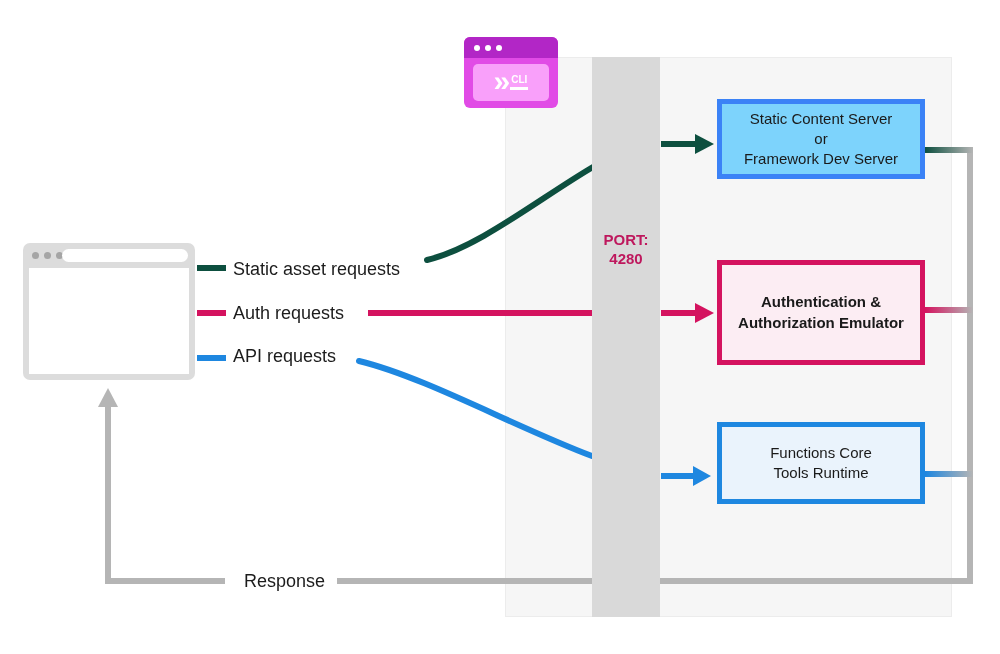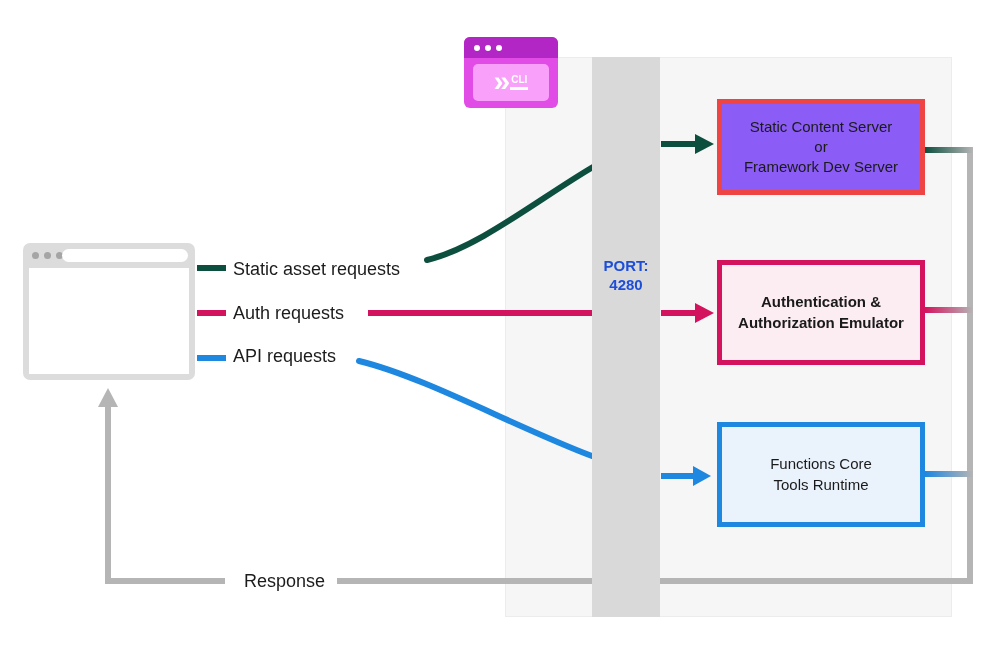--- a/index.html
+++ b/index.html
@@ -11,22 +11,22 @@
   .panel{
     position:absolute;left:505px;top:57px;width:447px;height:560px;
     background:#f6f6f6;border:1px solid #ececec;box-sizing:border-box;z-index:1;
   }
   
   .port-bar{
     position:absolute;left:592px;top:57px;width:68px;height:560px;
     background:#d9d9d9;z-index:3;
   }
   .port-label{
-    position:absolute;left:0;top:199px;width:100%;
-    text-align:center;font-size:15px;font-weight:bold;color:#1d4ed8;line-height:19px;
+    position:absolute;left:0;top:173px;width:100%;
+    text-align:center;font-size:15px;font-weight:bold;color:#be185d;line-height:19px;
   }
   
   svg.wires{position:absolute;left:0;top:0;z-index:2;pointer-events:none;}
   
   .browser{
     position:absolute;left:23px;top:243px;width:172px;height:137px;
     background:#dcdcdc;border-radius:7px;z-index:2;
   }
   .browser .dots{position:absolute;left:9px;top:9px;display:flex;gap:5px;}
   .browser .dot{width:7px;height:7px;border-radius:50%;background:#a5a5a5;}
@@ -66,23 +66,23 @@
   .req-label{
     position:absolute;font-size:18px;color:#1c1c1c;white-space:nowrap;
     transform:translateY(-50%);z-index:4;
   }
   
   .node-box{
     position:absolute;left:717px;width:208px;box-sizing:border-box;z-index:4;
     display:flex;flex-direction:column;align-items:center;justify-content:center;
     text-align:center;font-size:15px;color:#1a1a1a;line-height:1.35;
   }
-  .node-static   {top:99px;height:96px;border:5px solid #ef4444;background:#8b5cf6;}
+  .node-static   {top:99px;height:80px;border:5px solid #3b82f6;background:#7dd3fc;}
   .node-auth     {top:260px;height:105px;border:5px solid #d4135f;background:#fcedf3;font-weight:bold;}
-  .node-functions{top:422px;height:105px;border:5px solid #1e87e0;background:#eaf3fc;text-align:right;}
+  .node-functions{top:422px;height:82px;border:5px solid #1e87e0;background:#eaf3fc;text-align:right;}
 </style>
 </head>
 <body>
 
 <div id="stage">
 
   <div class="panel"></div>
 
   <svg class="wires" width="1000" height="654" viewBox="0 0 1000 654">
     <defs>

